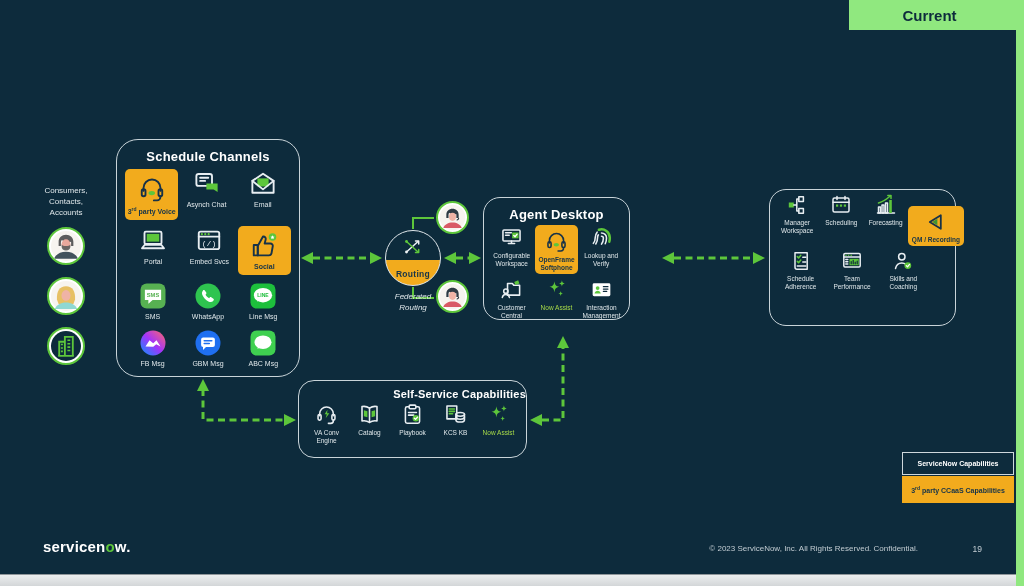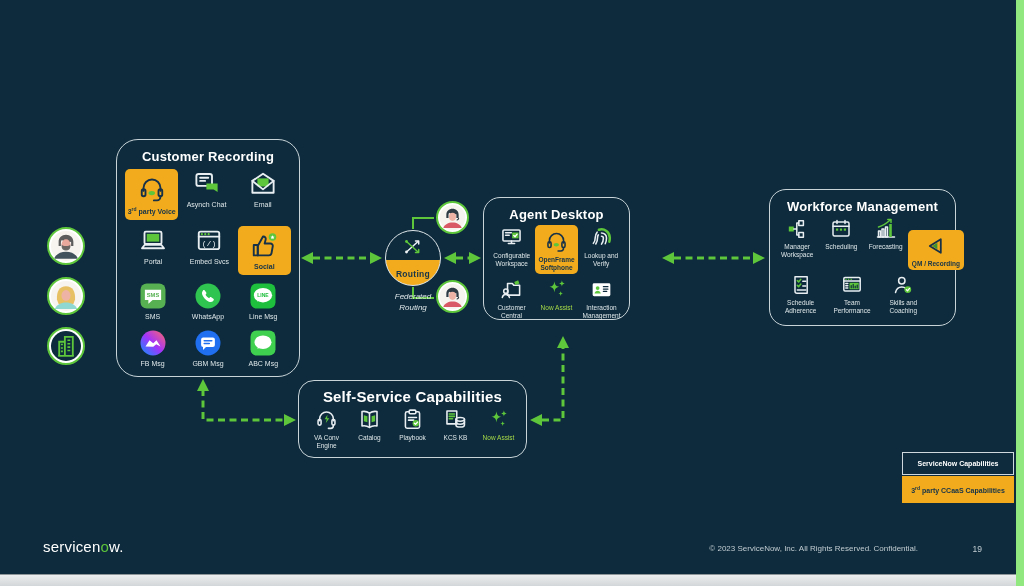--- a/index.html
+++ b/index.html
@@ -53,21 +53,21 @@
   .sec-wm .box-body{margin-top:3px;}
   .sec-wm .row{margin-bottom:3px;padding:0 5px;}
   .sec-wm .item{width:44px;}
   .sec-wm .icon-wrap{width:24px;height:24px;}
   .sec-wm .item-label{font-size:6.5px;}
   .sec-wm .row:last-child{padding-right:26px;}
   .sec-wm .row:last-child .item{width:50px;}
   .sec-wm .item.highlight{width:52px;margin-right:-14px;margin-top:13px;padding:4px 2px 2px;}
   
   .sec-ss{left:298px;top:380px;width:229px;height:78px;border-radius:16px;}
-  .sec-ss .box-title{font-size:15px;padding-top:7px;}
+  .sec-ss .box-title{font-size:11px;padding-top:7px;text-align:right;}
   .sec-ss .row{margin-top:2px;padding:0 6px;}
   .sec-ss .item{width:42px;}
   .sec-ss .icon-wrap{width:25px;height:25px;}
   .sec-ss .item-label{font-size:6.5px;}
   
   .routing{position:absolute;left:385px;top:230px;width:56px;height:56px;border-radius:50%;
          border:1.5px solid #dfe6ea;box-sizing:border-box;overflow:hidden;
          background:linear-gradient(#0d2b3c 0 54%,#f2ab1d 54% 100%);}
   .routing-icon{position:absolute;left:15px;top:4px;width:26px;height:24px;}
   .routing-icon svg{display:block;width:100%;height:100%;}
@@ -83,33 +83,37 @@
   
   .arrows{position:absolute;left:0;top:0;width:1024px;height:586px;pointer-events:none;}
   
   .legend{position:absolute;left:902px;top:452px;width:112px;}
   .legend-sn{border:1.5px solid #cfd8dc;background:#0d2b3c;color:#fff;font-size:7px;
          font-weight:bold;text-align:center;padding:7px 2px;box-sizing:border-box;}
   .legend-tp{background:#f2ab1d;color:#14334a;font-size:7px;font-weight:bold;text-align:center;
          padding:9px 2px;margin-top:1px;box-sizing:border-box;}
   .legend-tp sup,.legend-sn sup{font-size:5px;}
   
-  .logo{position:absolute;left:43px;top:538px;font-size:15px;font-weight:normal;color:#fff;letter-spacing:.2px;}
+  .logo{position:absolute;left:43px;top:538px;font-size:15px;font-weight:bold;color:#fff;letter-spacing:.2px;}
   .logo .accent{color:#5dc63b;}
   .copyright{position:absolute;right:106px;top:544px;font-size:8px;color:#c2ccd2;}
   .pagenum{position:absolute;right:42px;top:544px;font-size:8.5px;color:#c2ccd2;}
 </style>
 </head>
 <body>
 
 <div class="slide">
 
+  <div class="badge">Current</div>
   <div class="strip"></div>
 
 
+  <div class="consumers-label">Consumers,
+Contacts,
+Accounts</div>
   <div class="avatar-stack">
       <div class="avatar">
         <svg viewBox="0 0 24 24" xmlns="http://www.w3.org/2000/svg">
           <circle cx="12" cy="12" r="10.6" fill="#f7f4ef"></circle>
           <path d="M6.8 12V9.2c0-3.2 2.2-5.2 5.2-5.2s5.2 2 5.2 5.2V12h-1.6V9c-2.4.4-5.2-.2-6.6-1.3-.4.5-.6 1.2-.6 2V12z" fill="#5d5d5d"></path>
           <ellipse cx="12" cy="10.8" rx="3.1" ry="3.6" fill="#e9a89c"></ellipse>
           <path d="M8.9 10.9v1.6c0 1.5 1.3 2.7 3.1 2.7s3.1-1.2 3.1-2.7v-1.6c-.8 1.5-5.4 1.5-6.2 0z" fill="#5d5d5d" opacity=".9"></path>
           <path d="M3.6 21c1.2-3.2 4.4-5 8.4-5s7.2 1.8 8.4 5z" fill="#42525c"></path>
         </svg>
       </div>
@@ -151,21 +155,21 @@
       <polygon points="674,252 662,258 674,264"></polygon>
         <polygon points="753,252 765,258 753,264"></polygon>
       <polygon points="197,391 203,379 209,391"></polygon>
         <polygon points="284,414 296,420 284,426"></polygon>
       <polygon points="542,414 530,420 542,426"></polygon>
         <polygon points="557,348 563,336 569,348"></polygon>
     </g>
   </svg>
 
   <div class="box sec-cc">
-    <div class="box-title">Customer Recording</div>
+    <div class="box-title">Schedule Channels</div>
     <div class="box-body">
         <div class="row">
           <div class="item highlight">
             <div class="icon-wrap">
               <svg viewBox="0 0 24 24" xmlns="http://www.w3.org/2000/svg">
                 <path d="M5.2 13.5v-2.3a6.8 6.8 0 0 1 13.6 0v2.3" fill="none" stroke="#173248" stroke-width="1.5" stroke-linecap="round" stroke-linejoin="round"></path>
                 <rect x="3.8" y="12.2" width="3" height="5.6" rx="1.4" fill="none" stroke="#173248" stroke-width="1.5" stroke-linecap="round" stroke-linejoin="round"></rect>
                 <rect x="17.2" y="12.2" width="3" height="5.6" rx="1.4" fill="none" stroke="#173248" stroke-width="1.5" stroke-linecap="round" stroke-linejoin="round"></rect>
                 <path d="M18.7 17.8v.7a2.6 2.6 0 0 1-2.6 2.6h-2.6" fill="none" stroke="#173248" stroke-width="1.5" stroke-linecap="round" stroke-linejoin="round"></path>
                 <ellipse cx="11.8" cy="15.2" rx="2.6" ry="1.7" fill="#5dc63b"></ellipse>
@@ -410,21 +414,20 @@
                 <path d="M13.8 9.3h4.4M13.8 11.6h4.4M13.8 13.9h3.2" stroke="#0d2b3c" stroke-width="1.2" stroke-linecap="round"></path>
               </svg>
             </div>
             <div class="item-label">Interaction Management</div>
           </div>
         </div>
       </div>
   </div>
 
   <div class="box sec-wm">
-    <div class="box-title">Workforce Management</div>
     <div class="box-body">
         <div class="row">
           <div class="item">
             <div class="icon-wrap">
               <svg viewBox="0 0 24 24" xmlns="http://www.w3.org/2000/svg">
                 <rect x="13.8" y="3.8" width="4.6" height="4.6" fill="none" stroke="#e8eef2" stroke-width="1.5" stroke-linecap="round" stroke-linejoin="round"></rect>
                 <rect x="13.8" y="15.6" width="4.6" height="4.6" fill="none" stroke="#e8eef2" stroke-width="1.5" stroke-linecap="round" stroke-linejoin="round"></rect>
                 <rect x="3.8" y="9.5" width="5" height="5" fill="#5dc63b"></rect>
                 <path d="M8.8 12h3M11.8 12V6.1h2M11.8 12v5.9h2" fill="none" stroke="#e8eef2" stroke-width="1.5" stroke-linecap="round" stroke-linejoin="round"></path>
               </svg>

